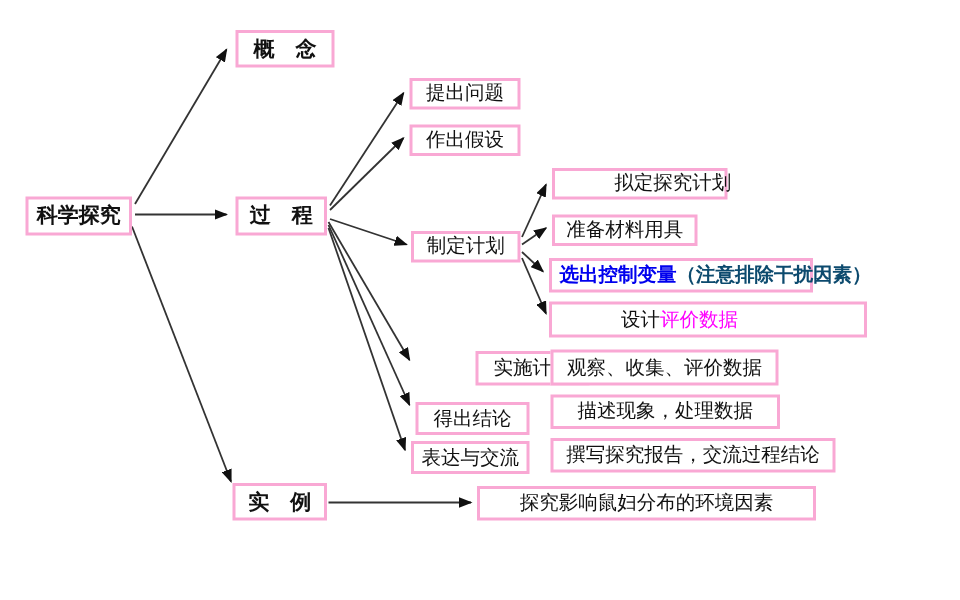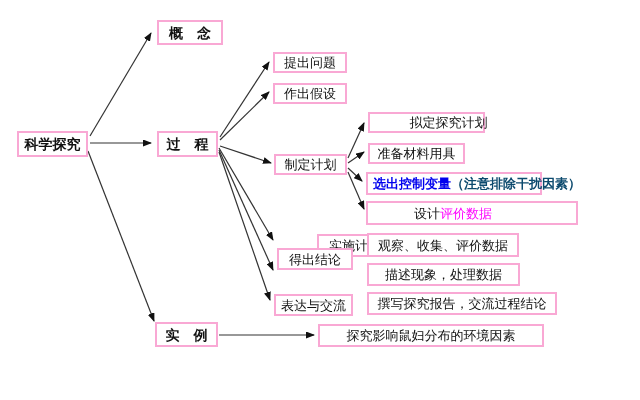--- a/index.html
+++ b/index.html
@@ -75,21 +75,21 @@
 
   <div class="node left-align" style="left:366px;top:201px;width:212px;height:24px;padding-left:46px;">
     <span>设计</span>
       <span class="t-magenta">评价数据</span>
   </div>
 
   <div class="node" style="left:277px;top:234px;width:76px;height:23px;margin-left:40px;">实施计划</div>
 
   <div class="node" style="left:367px;top:233px;width:152px;height:24px;">观察、收集、评价数据</div>
 
-  <div class="node" style="left:277px;top:248px;width:76px;height:22px;">得出结论</div>
+  <div class="node" style="left:277px;top:268px;width:76px;height:22px;">得出结论</div>
 
   <div class="node" style="left:367px;top:263px;width:153px;height:23px;">描述现象，处理数据</div>
 
   <div class="node" style="left:274px;top:294px;width:79px;height:22px;">表达与交流</div>
 
   <div class="node" style="left:367px;top:292px;width:190px;height:23px;">撰写探究报告，交流过程结论</div>
 
   <div class="node main" style="left:155px;top:322px;width:63px;height:25px;">实　例</div>
 
   <div class="node" style="left:318px;top:324px;width:226px;height:23px;">探究影响鼠妇分布的环境因素</div>

